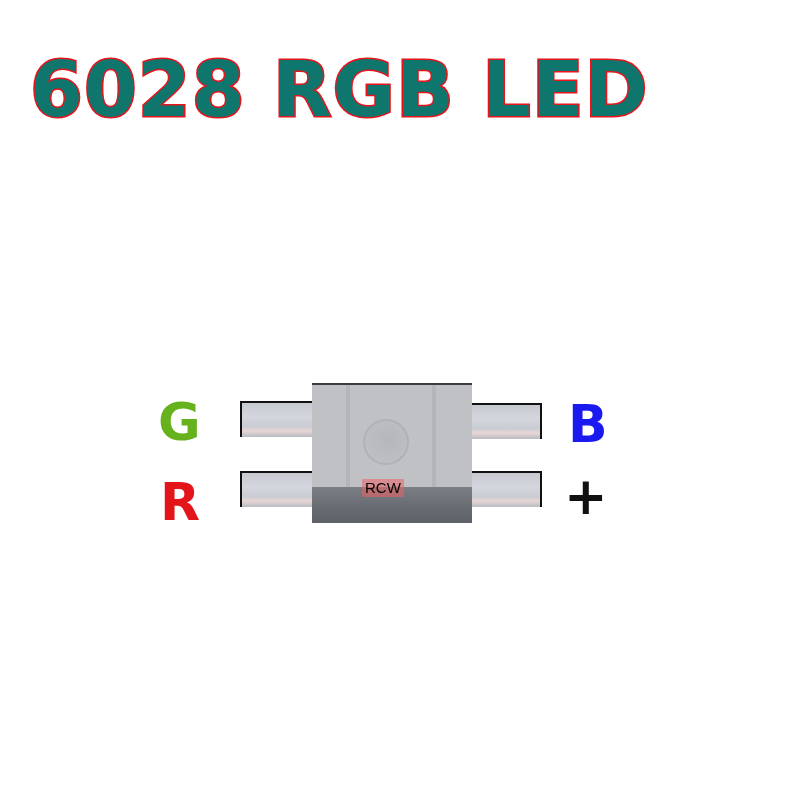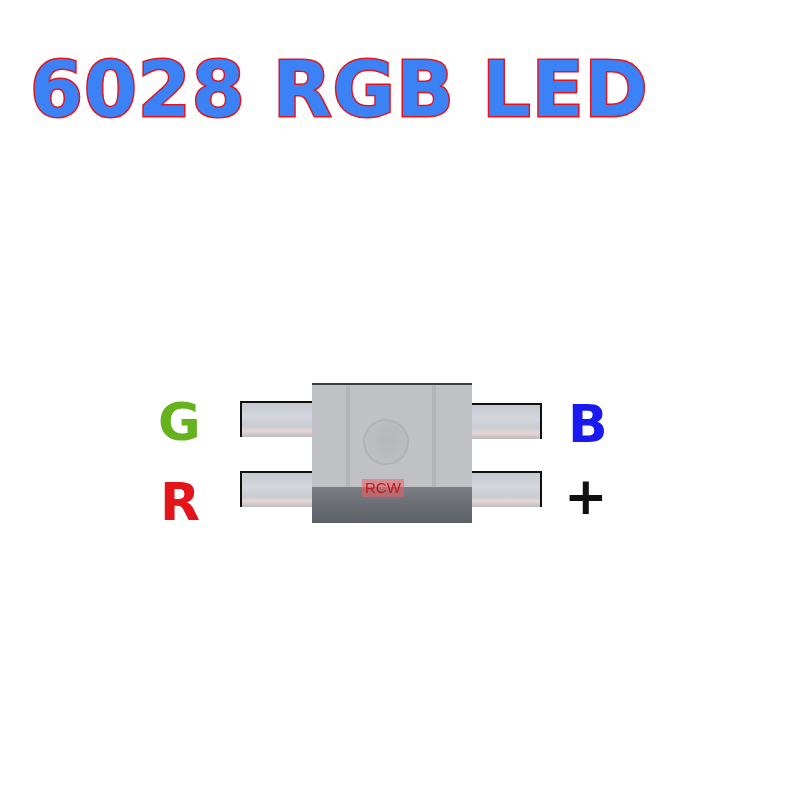--- a/index.html
+++ b/index.html
@@ -16,21 +16,21 @@
     }
     .title {
       position: absolute;
       left: 30px;
       top: 52px;
       font-family: "DejaVu Sans", sans-serif;
       font-weight: bold;
       font-size: 76px;
       letter-spacing: 1px;
       line-height: 1;
-      color: #3b82f6;
+      color: #0f766e;
       -webkit-text-stroke: 3px #e8141c;
       paint-order: stroke fill;
       white-space: nowrap;
     }
     .pin-label {
       position: absolute;
       font-family: "DejaVu Sans", sans-serif;
       font-weight: bold;
       font-size: 52px;
       line-height: 1;
@@ -82,21 +82,21 @@
       box-shadow: inset 0 0 0 2px #b0b2b6;
     }
     .watermark {
       position: absolute;
       left: 50px;
       top: 94px;
       padding: 0 3px;
       font-family: "Liberation Sans", sans-serif;
       font-size: 15px;
       line-height: 18px;
-      color: #b91c1c;
+      color: #000000;
       background: rgba(233, 96, 100, 0.55);
     }
   </style>
 </head>
 <body>
 
 <div class="title">6028 RGB LED</div>
 
 <div class="pin-label" style="left:158px; top:396px; color:#66b21c;">G</div>
 <div class="pin-label" style="left:160px; top:476px; color:#e4141b;">R</div>

